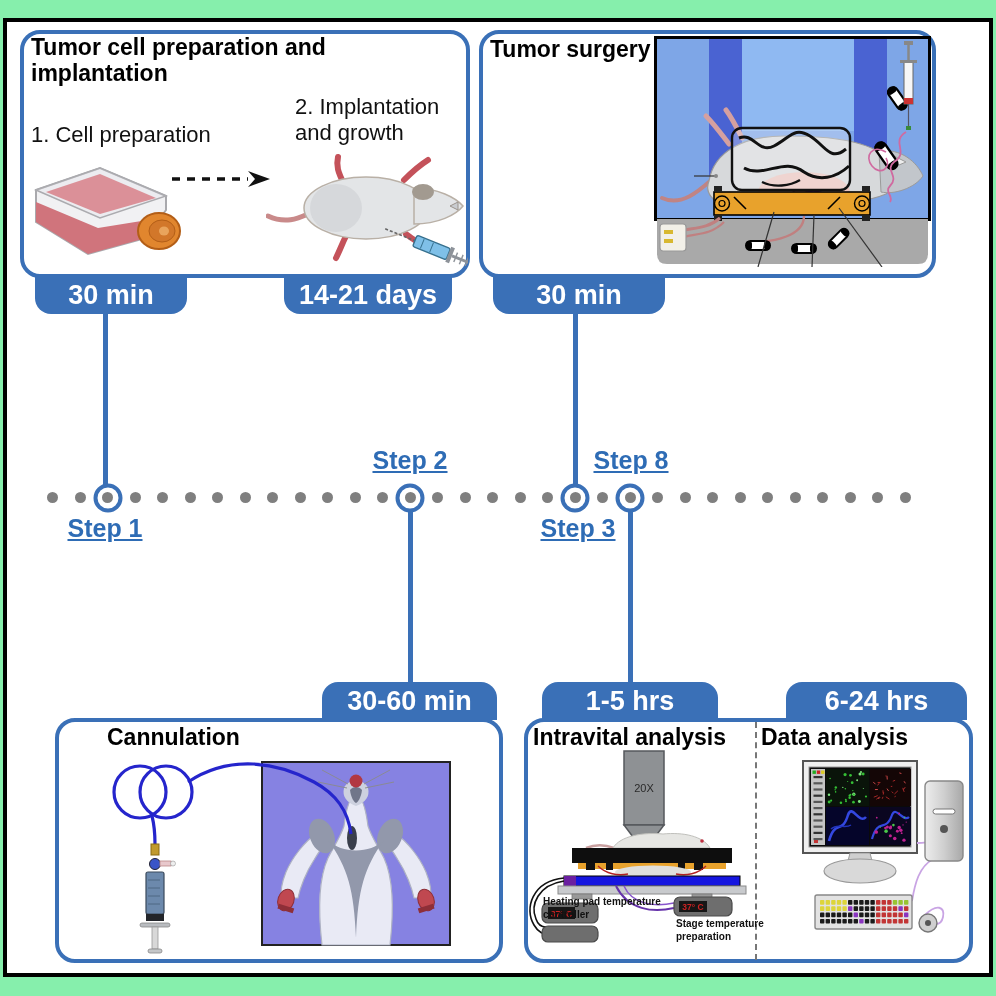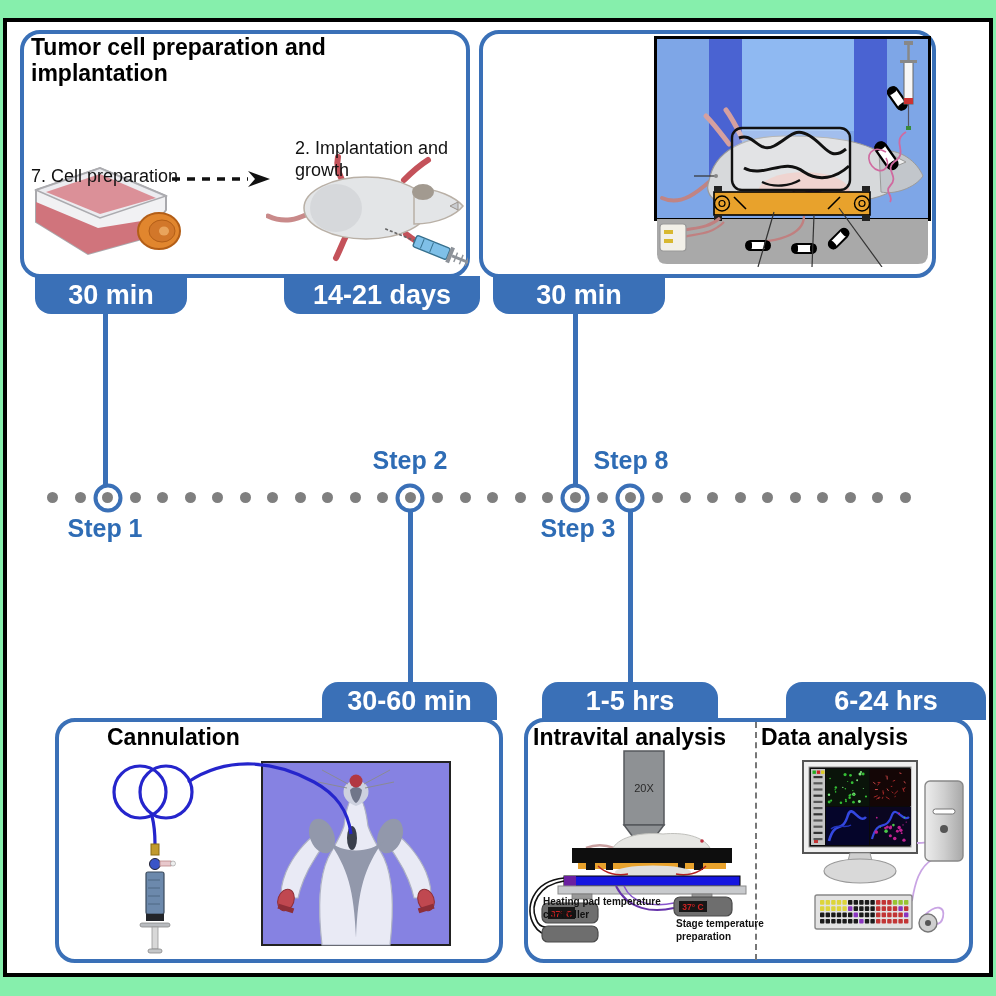--- a/index.html
+++ b/index.html
@@ -7,39 +7,39 @@
           font-family:"Liberation Sans",sans-serif;padding-left:44px;}
   .frame{position:absolute;left:3px;top:18px;width:990px;height:959px;border:4px solid #000;
          box-sizing:border-box;background:#fff;}
   .panel{position:absolute;background:#fff;border:4px solid #3A70B7;border-radius:20px;box-sizing:border-box;}
   .badge{position:absolute;background:#3A70B7;color:#fff;font-weight:bold;font-size:27px;
          text-align:center;line-height:38px;height:38px;box-sizing:border-box;z-index:5;}
   .badge.down{border-radius:0 0 16px 16px;}
   .badge.up{border-radius:16px 16px 0 0;}
   .connector{position:absolute;width:5px;background:#3A70B7;z-index:2;}
   .box-title{position:absolute;font-weight:bold;font-size:23px;color:#000;line-height:1.15;z-index:3;}
-  .sub-label{position:absolute;font-size:18px;color:#111;line-height:1.2;z-index:3;margin-top:44px;}
-  .step-label{position:absolute;color:#2E6CB5;font-weight:bold;font-size:25px;text-align:center;z-index:4;}
+  .sub-label{position:absolute;font-size:22px;color:#111;line-height:1.2;z-index:3;}
+  .step-label{position:absolute;color:#2E6CB5;font-weight:bold;font-size:25px;text-align:center;z-index:4;text-decoration:underline;}
   .dots{position:absolute;left:47px;top:492px;display:flex;gap:16.5px;z-index:3;}
   .dot{width:11px;height:11px;border-radius:50%;background:#7F7F7F;position:relative;flex:0 0 auto;}
   .dot.circled::after{content:"";position:absolute;left:50%;top:50%;width:21px;height:21px;
        border:4px solid #3A70B7;border-radius:50%;transform:translate(-50%,-50%);background:transparent;}
   .illus{position:absolute;z-index:2;}
   .divider{position:absolute;left:755px;top:722px;height:238px;border-left:2.5px dashed #777;z-index:3;}
   .ctrl-label{position:absolute;font-size:10px;font-weight:bold;color:#111;line-height:1.25;z-index:4;}
 </style>
 </head>
 <body>
 
 <div class="canvas">
   <div class="frame"></div>
 
   <div class="panel" style="left:20px;top:30px;width:450px;height:248px;"></div>
   <div class="box-title" style="left:31px;top:34px;width:350px;">Tumor cell preparation and implantation</div>
-  <div class="sub-label" style="left:31px;top:122px;">7. Cell preparation</div>
+  <div class="sub-label" style="left:31px;top:122px;">1. Cell preparation</div>
   <div class="sub-label" style="left:295px;top:94px;width:175px;">2. Implantation and growth</div>
 
   <svg class="illus" style="left:28px;top:158px;" width="158" height="106" viewBox="0 0 158 106">
     <path d="M8,32 L72,10 L138,38 L138,52 L118,80 L60,96 L8,64 Z" fill="#ECECEF" fill-opacity="0.75" stroke="#A9A9AD" stroke-width="2"></path>
     <path d="M8,44 L8,64 L60,96 L118,80 L132,60 L70,70 Z" fill="#D0747C"></path>
     <path d="M8,32 L72,10 L138,38 L72,60 Z" fill="#E8E8EC" fill-opacity="0.55" stroke="#ABABAF" stroke-width="1.5"></path>
     <path d="M18,34 L72,16 L128,40 L72,56 Z" fill="#D88088" fill-opacity="0.85"></path>
     <ellipse cx="131" cy="73" rx="21" ry="18" fill="#E1862E" stroke="#B35E17" stroke-width="2"></ellipse>
     <ellipse cx="134" cy="73" rx="13" ry="11" fill="#D2772A" stroke="#B35E17" stroke-width="1"></ellipse>
     <ellipse cx="136" cy="73" rx="5" ry="4.5" fill="#E9A45C"></ellipse>
@@ -68,20 +68,21 @@
       <line x1="168" y1="84" x2="168" y2="94" stroke="#36708E" stroke-width="1"></line>
       <rect x="186" y="81" width="4" height="16" fill="#8D9299"></rect>
       <line x1="190" y1="89" x2="214" y2="89" stroke="#8D9299" stroke-width="3"></line>
       <line x1="194" y1="84" x2="194" y2="94" stroke="#8D9299" stroke-width="1.4"></line>
       <line x1="200" y1="84" x2="200" y2="94" stroke="#8D9299" stroke-width="1.4"></line>
       <line x1="206" y1="84" x2="206" y2="94" stroke="#8D9299" stroke-width="1.4"></line>
     </g>
   </svg>
 
   <div class="panel" style="left:479px;top:30px;width:457px;height:248px;"></div>
+  <div class="box-title" style="left:490px;top:36px;">Tumor surgery</div>
 
   <svg class="illus" style="left:654px;top:36px;" width="278" height="231" viewBox="0 0 278 231">
     <rect x="1.5" y="1.5" width="274" height="182" fill="#7EA6E7" stroke="#000" stroke-width="3"></rect>
     <rect x="88" y="3" width="112" height="92" fill="#8FB9F2"></rect>
     <rect x="55" y="3" width="33" height="152" fill="#4A63D2"></rect>
     <rect x="200" y="3" width="33" height="152" fill="#4A63D2"></rect>
     <path d="M3,183 L274,183 L274,218 Q274,228 264,228 L13,228 Q3,228 3,218 Z" fill="#A9A9A9"></path>
     <path d="M8,162 C30,172 50,150 62,140" stroke="#C08484" stroke-width="4" fill="none" stroke-linecap="round"></path>
     <path d="M75,108 C65,95 60,88 52,80" stroke="#D5A0A0" stroke-width="5" fill="none" stroke-linecap="round"></path>
     <path d="M88,102 C82,90 78,82 72,74" stroke="#D5A0A0" stroke-width="5" fill="none" stroke-linecap="round"></path>
@@ -148,21 +149,21 @@
     <path d="M252,96 C236,106 256,116 240,126 C230,134 246,140 236,150 C230,156 240,160 236,166" stroke="#D06AA0" stroke-width="1.8" fill="none"></path>
     <path d="M232,116 C218,108 210,120 218,130 C226,140 238,132 232,122" stroke="#D06AA0" stroke-width="1.6" fill="none"></path>
     <line x1="120" y1="176" x2="104" y2="231" stroke="#333" stroke-width="1.2"></line>
     <line x1="160" y1="179" x2="158" y2="231" stroke="#333" stroke-width="1.2"></line>
     <line x1="185" y1="172" x2="228" y2="231" stroke="#333" stroke-width="1.2"></line>
     <line x1="40" y1="140" x2="62" y2="140" stroke="#333" stroke-width="1.2"></line>
       <circle cx="62" cy="140" r="2" fill="#888"></circle>
   </svg>
 
   <div class="badge down" style="left:35px;top:276px;width:152px;">30 min</div>
-  <div class="badge down" style="left:284px;top:276px;width:196px;">14-21 days</div>
+  <div class="badge down" style="left:284px;top:276px;width:168px;">14-21 days</div>
   <div class="badge down" style="left:493px;top:276px;width:172px;">30 min</div>
 
   <div class="connector" style="left:102.5px;top:312px;height:174px;"></div>
   <div class="connector" style="left:407.5px;top:510px;height:174px;"></div>
   <div class="connector" style="left:572.5px;top:312px;height:174px;"></div>
   <div class="connector" style="left:627.5px;top:510px;height:174px;"></div>
 
   <div class="dots">
       <span class="dot"></span>
       <span class="dot"></span>
@@ -197,21 +198,21 @@
       <span class="dot"></span>
       <span class="dot"></span>
     </div>
   <div class="step-label" style="left:45px;top:514px;width:120px;">Step 1</div>
   <div class="step-label" style="left:350px;top:446px;width:120px;">Step 2</div>
   <div class="step-label" style="left:518px;top:514px;width:120px;">Step 3</div>
   <div class="step-label" style="left:571px;top:446px;width:120px;">Step 8</div>
 
   <div class="badge up" style="left:322px;top:682px;width:175px;">30-60 min</div>
   <div class="badge up" style="left:542px;top:682px;width:176px;">1-5 hrs</div>
-  <div class="badge up" style="left:786px;top:682px;width:200px;">6-24 hrs</div>
+  <div class="badge up" style="left:786px;top:682px;width:181px;">6-24 hrs</div>
 
   <div class="panel" style="left:55px;top:718px;width:448px;height:245px;"></div>
   <div class="box-title" style="left:67px;top:724px;margin-left:40px;">Cannulation</div>
 
   <svg class="illus" style="left:60px;top:740px;" width="436" height="218" viewBox="0 0 436 218">
     <rect x="202" y="22" width="188" height="183" fill="#8682E2" stroke="#222" stroke-width="2"></rect>
     <g>
       <path d="M262,205 C258,170 258,140 268,118 C274,106 280,98 284,86 C286,70 290,56 296,54 C302,56 306,70 308,86 C312,98 318,106 324,118 C334,140 334,170 330,205 Z" fill="#E9EAF5" stroke="#AEB2C4" stroke-width="1.2"></path>
       <path d="M258,92 C244,102 232,118 226,132 C222,142 220,152 222,158 L238,158 C240,148 246,132 254,120 C260,110 266,102 270,98 Z" fill="#E9EAF5" stroke="#AEB2C4" stroke-width="1.2"></path>
       <path d="M334,92 C348,102 360,118 366,132 C370,142 372,152 370,158 L354,158 C352,148 346,132 338,120 C332,110 326,102 322,98 Z" fill="#E9EAF5" stroke="#AEB2C4" stroke-width="1.2"></path>

